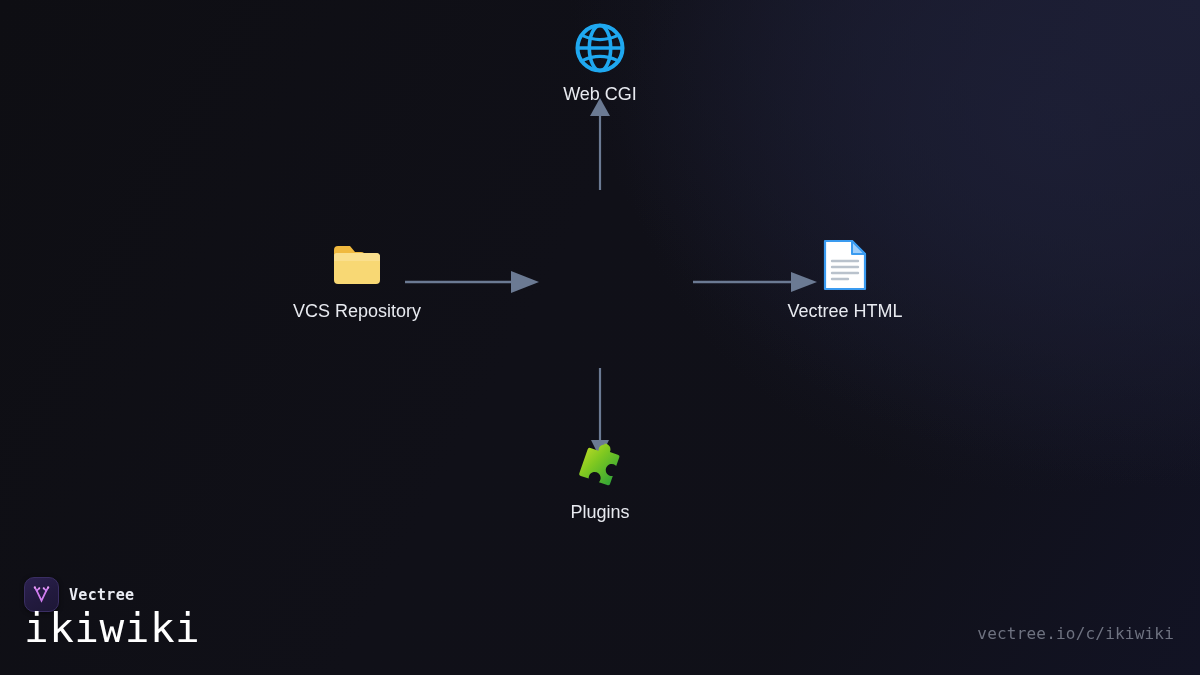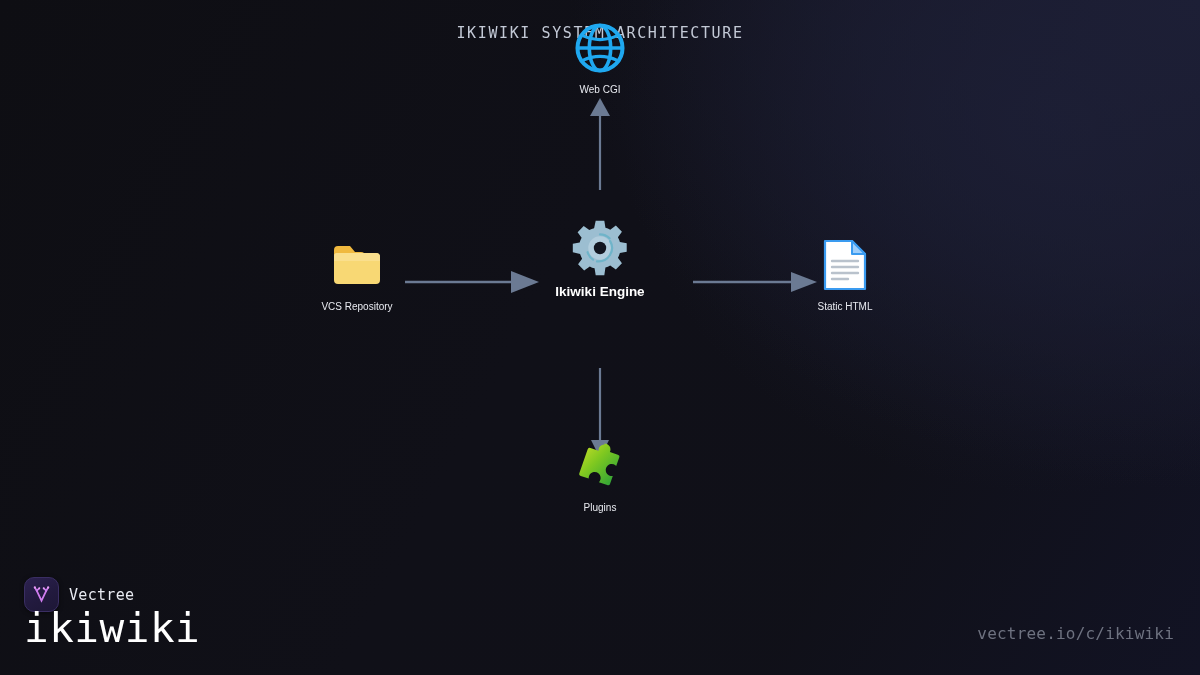--- a/index.html
+++ b/index.html
@@ -46,21 +46,21 @@
   }
   .node .icon-wrap {
     width: 60px;
     height: 60px;
     display: flex;
     align-items: center;
     justify-content: center;
   }
   .node .node-label {
     margin-top: 6px;
-    font-size: 10px;
+    font-size: 18px;
     color: #e8eaf0;
     text-align: center;
     white-space: nowrap;
     line-height: 1.2;
   }
   .node.primary .node-label {
     font-weight: bold;
     color: #ffffff;
     font-size: 13.5px;
   }
@@ -94,21 +94,21 @@
     background: linear-gradient(150deg, #2c2150 0%, #221a3e 55%, #1d1736 100%);
     border: 1px solid #3a2e63;
     display: flex;
     align-items: center;
     justify-content: center;
     box-shadow: 0 1px 4px rgba(0,0,0,0.5);
   }
   .brand-name {
     font-family: "DejaVu Sans Mono", "Liberation Mono", monospace;
     font-size: 15px;
-    font-weight: normal;
+    font-weight: bold;
     color: #e9ebf2;
     letter-spacing: 0.3px;
   }
   .page-heading {
     position: absolute;
     left: 24px;
     top: 608px;
     font-family: "DejaVu Sans Mono", "Liberation Mono", monospace;
     font-size: 41px;
     font-weight: normal;
@@ -124,21 +124,20 @@
     font-size: 16px;
     color: #6e7280;
     letter-spacing: 0.2px;
   }
 </style>
 </head>
 <body>
 
 <div id="canvas">
 
-  <div class="diagram-title">IKIWIKI SYSTEM ARCHITECTURE</div>
 
   <svg class="connector" style="left:405px; top:268px;" width="135" height="28" viewBox="0 0 135 28">
     <line x1="0" y1="14" x2="108" y2="14" stroke="#6b7a93" stroke-width="2.5"></line>
     <polygon points="106,3 134,14 106,25" fill="#6b7a93"></polygon>
   </svg>
 
   <svg class="connector" style="left:693px; top:268px;" width="125" height="28" viewBox="0 0 125 28">
     <line x1="0" y1="14" x2="100" y2="14" stroke="#6b7a93" stroke-width="2.5"></line>
     <polygon points="98,4 124,14 98,24" fill="#6b7a93"></polygon>
   </svg>
@@ -170,48 +169,35 @@
     <div class="icon-wrap">
       <svg width="52" height="46" viewBox="0 0 52 46">
         <path d="M3 8 Q3 4 7 4 L19 4 L24 10 L30 10 Q34 10 34 14 L34 18 L3 18 Z" fill="#f0b93f"></path>
         <path d="M3 14 Q3 11 6.5 11 L45 11 Q49 11 49 15 L49 38 Q49 42 45 42 L7 42 Q3 42 3 38 Z" fill="#f8d874"></path>
         <path d="M3 14 Q3 11 6.5 11 L45 11 Q49 11 49 15 L49 19 L3 19 Z" fill="#fadf8d"></path>
       </svg>
     </div>
     <div class="node-label">VCS Repository</div>
   </div>
 
-  <div class="node primary" id="node-engine">
-    <div class="icon-wrap">
-      <svg width="62" height="62" viewBox="0 0 64 64">
-        <path fill="#9cbed1" d="M27.4 3 h9.2 l1.2 7.3 a22 22 0 0 1 5.1 2.1 l6-4.3 6.5 6.5 -4.3 6 a22 22 0 0 1 2.1 5.1 l7.3 1.2 v9.2 l-7.3 1.2 a22 22 0 0 1 -2.1 5.1 l4.3 6 -6.5 6.5 -6-4.3 a22 22 0 0 1 -5.1 2.1 L36.6 61 h-9.2 l-1.2-7.3 a22 22 0 0 1 -5.1-2.1 l-6 4.3 -6.5-6.5 4.3-6 a22 22 0 0 1 -2.1-5.1 L3 36.6 v-9.2 l7.3-1.2 a22 22 0 0 1 2.1-5.1 l-4.3-6 6.5-6.5 6 4.3 a22 22 0 0 1 5.1-2.1 Z"></path>
-        <circle cx="32" cy="32" r="12.5" fill="#b2cddd"></circle>
-        <circle cx="32" cy="32" r="6.6" fill="#121520"></circle>
-        <path d="M32 17.5 a14.5 14.5 0 0 1 10.2 4.2" fill="none" stroke="#6fb4c9" stroke-width="2.4" stroke-linecap="round"></path>
-        <path d="M42.8 24.6 a14.5 14.5 0 0 1 -14 21.7" fill="none" stroke="#6fb4c9" stroke-width="2.4" stroke-linecap="round"></path>
-        <path d="M24.6 44.4 a14.5 14.5 0 0 1 -5.9 -8" fill="none" stroke="#6fb4c9" stroke-width="2.2" stroke-linecap="round"></path>
-      </svg>
-    </div>
-    <div class="node-label">Ikiwiki Engine</div>
-  </div>
 
   <div class="node" id="node-static">
     <div class="icon-wrap">
       <svg width="46" height="54" viewBox="0 0 46 54">
         <path d="M3 3 h27 l13 13 v35 h-40 Z" fill="#ffffff" stroke="#3a9bf0" stroke-width="2.2" stroke-linejoin="round"></path>
         <path d="M30 3 v13 h13 Z" fill="#9ecefa" stroke="#3a9bf0" stroke-width="2" stroke-linejoin="round"></path>
         <g stroke="#b9c2cc" stroke-width="2.4" stroke-linecap="round">
           <line x1="10" y1="23" x2="36" y2="23"></line>
           <line x1="10" y1="29" x2="36" y2="29"></line>
           <line x1="10" y1="35" x2="36" y2="35"></line>
           <line x1="10" y1="41" x2="26" y2="41"></line>
         </g>
       </svg>
     </div>
-    <div class="node-label">Static HTML</div>
+    <div class="node-label">Vectree HTML</div>
   </div>
 
   <div class="node" id="node-plugins">
     <div class="icon-wrap">
       <svg width="52" height="52" viewBox="0 0 52 52">
         <defs>
           <linearGradient id="puzzleGrad" x1="0" y1="0" x2="1" y2="1">
             <stop offset="0%" stop-color="#cfe02a"></stop>
             <stop offset="42%" stop-color="#7fc820"></stop>
             <stop offset="100%" stop-color="#1f9c3c"></stop>

